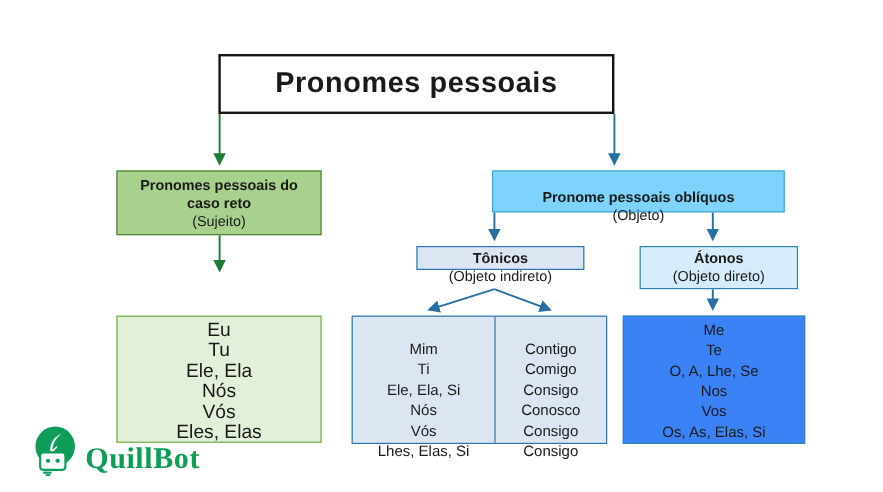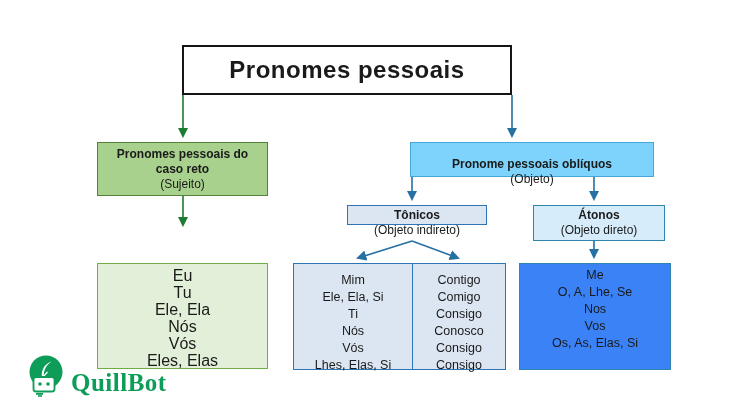--- a/index.html
+++ b/index.html
@@ -42,21 +42,21 @@
   #caso-reto-list{
     left:97px;top:231px;width:171px;height:106px;
     background:#e2f0d9;border:1.5px solid #70ad47;
     font-size:16px;line-height:17px;padding-top:3px;margin-top:32px;
   }
   #tonicos-table{
     left:293px;top:263px;width:213px;height:107px;
     background:#dce6f2;border:1.5px solid #2e75b6;
     font-size:12.5px;line-height:17px;display:flex;
   }
-  #tonicos-table .col{padding-top:8px;box-sizing:border-box;}
+  #tonicos-table .col{padding-top:19px;box-sizing:border-box;}
   #tonicos-table .col1{width:119px;border-right:1.5px solid #2e75b6;}
   #tonicos-table .col2{flex:1;}
   #atonos-list{
     left:519px;top:263px;width:152px;height:107px;
     background:#3b82f6;border:1.5px solid #2e86ae;
     font-size:12.5px;line-height:17px;padding-top:3px;
   }
   .line{display:block;}
 
   #connectors{position:absolute;left:0;top:0;pointer-events:none;}
@@ -122,38 +122,39 @@
   <span class="line">Tu</span>
   <span class="line">Ele, Ela</span>
   <span class="line">Nós</span>
   <span class="line">Vós</span>
   <span class="line">Eles, Elas</span>
 </div>
 
 <div id="tonicos-table" class="box">
   <div class="col col1">
     <span class="line">Mim</span>
+    <span class="line">Ti</span>
     <span class="line">Ele, Ela, Si</span>
-    <span class="line">Ti</span>
     <span class="line">Nós</span>
     <span class="line">Vós</span>
     <span class="line">Lhes, Elas, Si</span>
   </div>
   <div class="col col2">
     <span class="line">Contigo</span>
     <span class="line">Comigo</span>
     <span class="line">Consigo</span>
     <span class="line">Conosco</span>
     <span class="line">Consigo</span>
     <span class="line">Consigo</span>
   </div>
 </div>
 
 <div id="atonos-list" class="box">
   <span class="line">Me</span>
+  <span class="line">Te</span>
   <span class="line">O, A, Lhe, Se</span>
   <span class="line">Nos</span>
   <span class="line">Vos</span>
   <span class="line">Os, As, Elas, Si</span>
 </div>
 
 <div id="logo">
   <svg width="38" height="42" viewBox="0 0 38 42">
     <circle cx="19" cy="17" r="16.5" fill="#0e9d58"></circle>
     <path d="M24.5 6.5 C17.5 9 14.5 14.5 14.8 21.5 L16.8 21.5 C16.6 15 19 10.5 24.5 6.5 Z" fill="#ffffff"></path>

